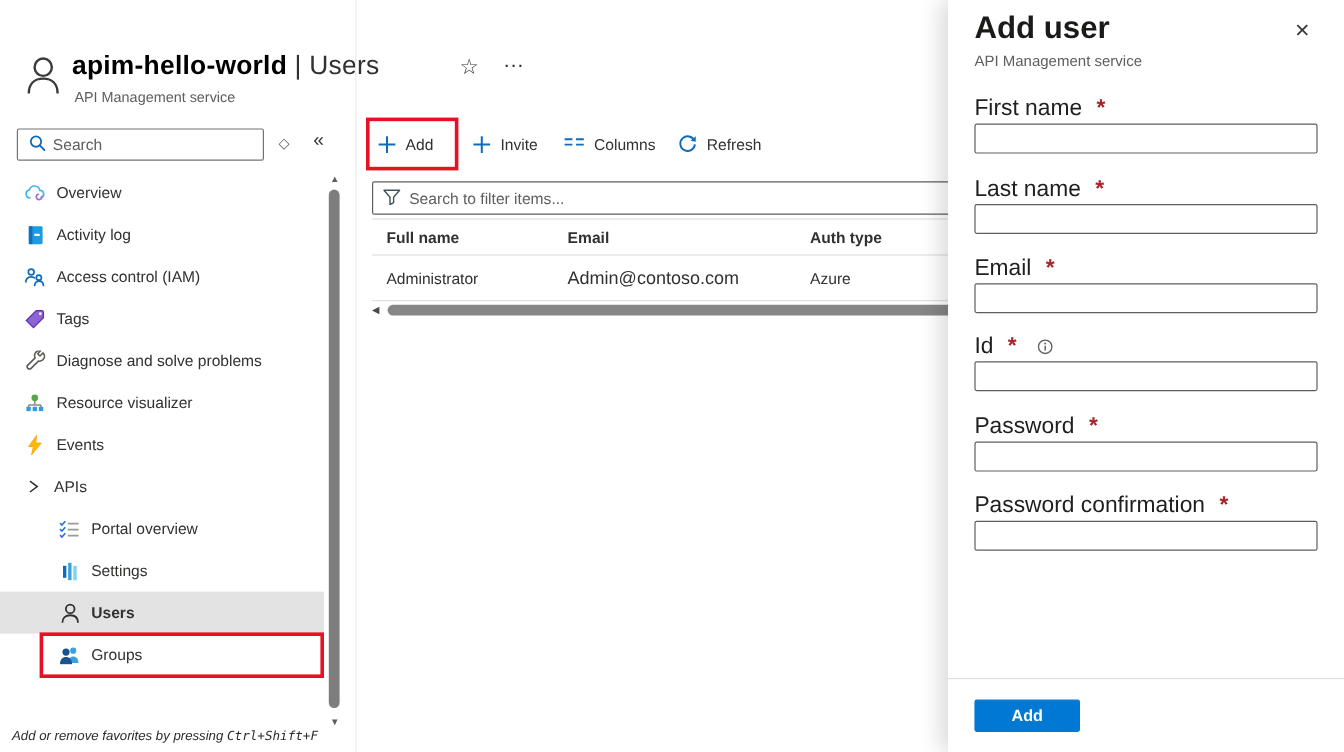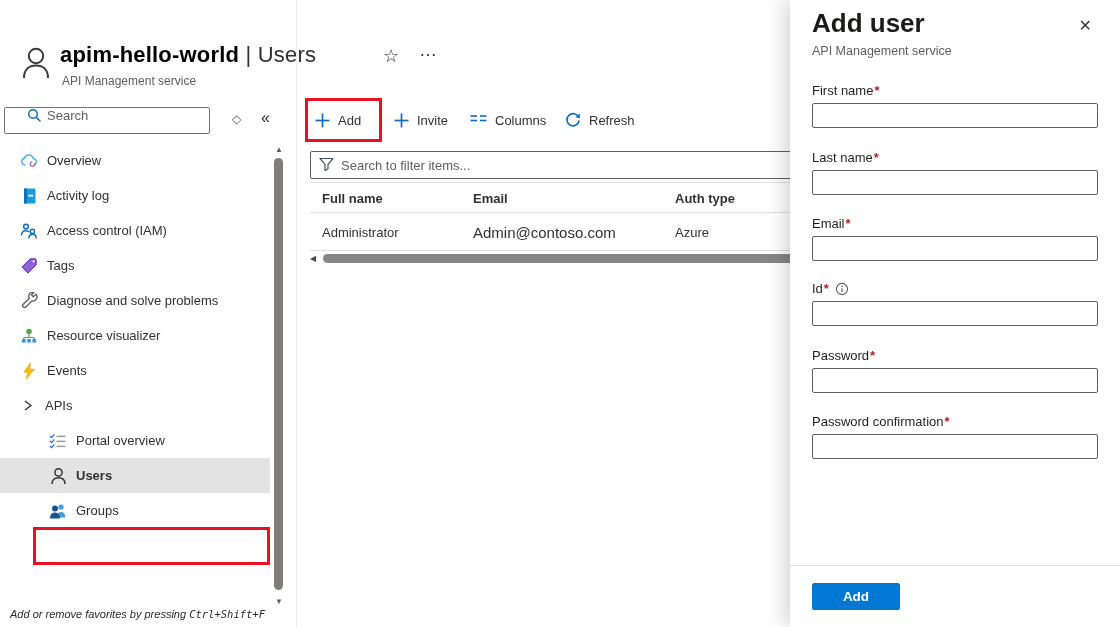--- a/index.html
+++ b/index.html
@@ -13,22 +13,22 @@
 
   
   .page-title { left:60px; top:42px; font-size:22px; letter-spacing:.2px; white-space:nowrap; }
   .page-title .strong { font-weight:700; color:#000000; }
   .page-title .light { font-weight:400; color:#323130; }
   .service-type { left:62px; top:74px; font-size:12px; color:#605e5c; }
   .star-btn { left:383px; top:45px; font-size:18px; color:#323130; cursor:pointer; }
   .more-btn { left:419px; top:40px; font-size:18px; color:#323130; cursor:pointer; letter-spacing:1px; }
 
   
-  .side-search { left:4px; top:107px; width:206px; height:27px; border:1px solid #757371;
-    border-radius:2px; display:flex; align-items:flex-start; padding:0 22px; gap:6px; background:#fff; }
+  .side-search { left:14px; top:107px; width:206px; height:27px; border:1px solid #757371;
+    border-radius:2px; display:flex; align-items:center; padding:0 9px; gap:6px; background:#fff; }
   .side-search input { border:none; outline:none; width:100%; font-size:13px; color:#323130;
     font-family:"Liberation Sans", sans-serif; }
   .side-search input::placeholder { color:#605e5c; }
   .pin-btn { left:232px; top:112px; font-size:12px; color:#605e5c; cursor:pointer; }
   .collapse-btn { left:261px; top:109px; font-size:16px; color:#323130; cursor:pointer; }
 
   .nav { left:0; top:143px; width:270px; }
   .nav-item { height:35px; display:flex; align-items:center; gap:9px; padding-left:20px;
     cursor:pointer; color:#323130; font-size:13px; }
   .nav-item.group { padding-left:21px; gap:12px; }
@@ -74,21 +74,21 @@
   .h-scroll .thumb { position:absolute; left:13px; top:1px; width:473px; height:9px; background:#868686; border-radius:5px; cursor:pointer; }
 
   
   .panel { left:790px; top:0; width:330px; height:627px; background:#fff; z-index:10;
     box-shadow:-6px 0 18px rgba(0,0,0,.16); }
   .panel-title { position:absolute; left:22px; top:8px; font-size:26px; font-weight:700; color:#1b1a19; }
   .panel-close { position:absolute; right:28px; top:16px; font-size:16px; color:#3b3a39; cursor:pointer; }
   .panel-sub { position:absolute; left:22px; top:44px; font-size:12.5px; color:#605e5c; }
 
   .field { position:absolute; left:22px; width:286px; }
-  .field .lbl { display:flex; align-items:center; gap:1px; font-size:13px; color:#201f1e; height:17px; }
+  .field .lbl { display:flex; align-items:center; gap:12px; font-size:19px; color:#201f1e; height:17px; }
   .field .req { color:#a4262c; font-weight:700; }
   .field input { margin-top:4px; width:286px; height:25px; border:1px solid #605e5c; border-radius:2px;
     background:#fff; padding:0 8px; font-family:"Liberation Sans", sans-serif; font-size:13px; }
   .f0 { top:82px; } .f1 { top:149px; } .f2 { top:215px; } .f3 { top:280px; } .f4 { top:347px; } .f5 { top:413px; }
 
   .panel-footer-line { position:absolute; left:0; top:565px; width:330px; height:1px; background:#e1dfdd;
     box-shadow:0 -2px 4px rgba(0,0,0,.04); }
   .submit-btn { position:absolute; left:22px; top:583px; width:88px; height:27px; background:#0078d4;
     color:#fff; border:1px solid #0078d4; border-radius:2px; font-size:13.5px; font-weight:700;
     font-family:"Liberation Sans", sans-serif; cursor:pointer; }
@@ -207,20 +207,30 @@
         <polyline points="1,3 2.6,4.6 5.4,1.4" fill="none" stroke="#2f6fdd" stroke-width="1.4"></polyline>
         <rect x="7.5" y="2.6" width="9" height="1.5" fill="#9d9b99"></rect>
         <polyline points="1,8 2.6,9.6 5.4,6.4" fill="none" stroke="#2f6fdd" stroke-width="1.4"></polyline>
         <rect x="7.5" y="7.6" width="9" height="1.5" fill="#9d9b99"></rect>
         <polyline points="1,13 2.6,14.6 5.4,11.4" fill="none" stroke="#2f6fdd" stroke-width="1.4"></polyline>
         <rect x="7.5" y="12.6" width="9" height="1.5" fill="#9d9b99"></rect>
       </svg>
     </span>
     <span>Portal overview</span>
   </div>
+  <div class="nav-item child">
+    <span class="nav-icon">
+      <svg width="16" height="18" viewBox="0 0 16 18">
+        <rect x="2.5" y="4.5" width="2.8" height="10" fill="#0f6cbd"></rect>
+        <rect x="6.8" y="2" width="2.8" height="14.5" fill="#3aa0dd"></rect>
+        <rect x="11.1" y="4.5" width="2.8" height="12" fill="#7fd0f2"></rect>
+      </svg>
+    </span>
+    <span>Settings</span>
+  </div>
   <div class="nav-item child selected">
     <span class="nav-icon">
       <svg width="17" height="18" viewBox="0 0 17 18">
         <circle cx="8.5" cy="5.4" r="3.6" fill="none" stroke="#323130" stroke-width="1.5"></circle>
         <path d="M2 17 c0-4.3 2.6-6.3 6.5-6.3 s6.5 2 6.5 6.3" fill="none" stroke="#323130" stroke-width="1.5"></path>
       </svg>
     </span>
     <span>Users</span>
   </div>
   <div class="nav-item child">

